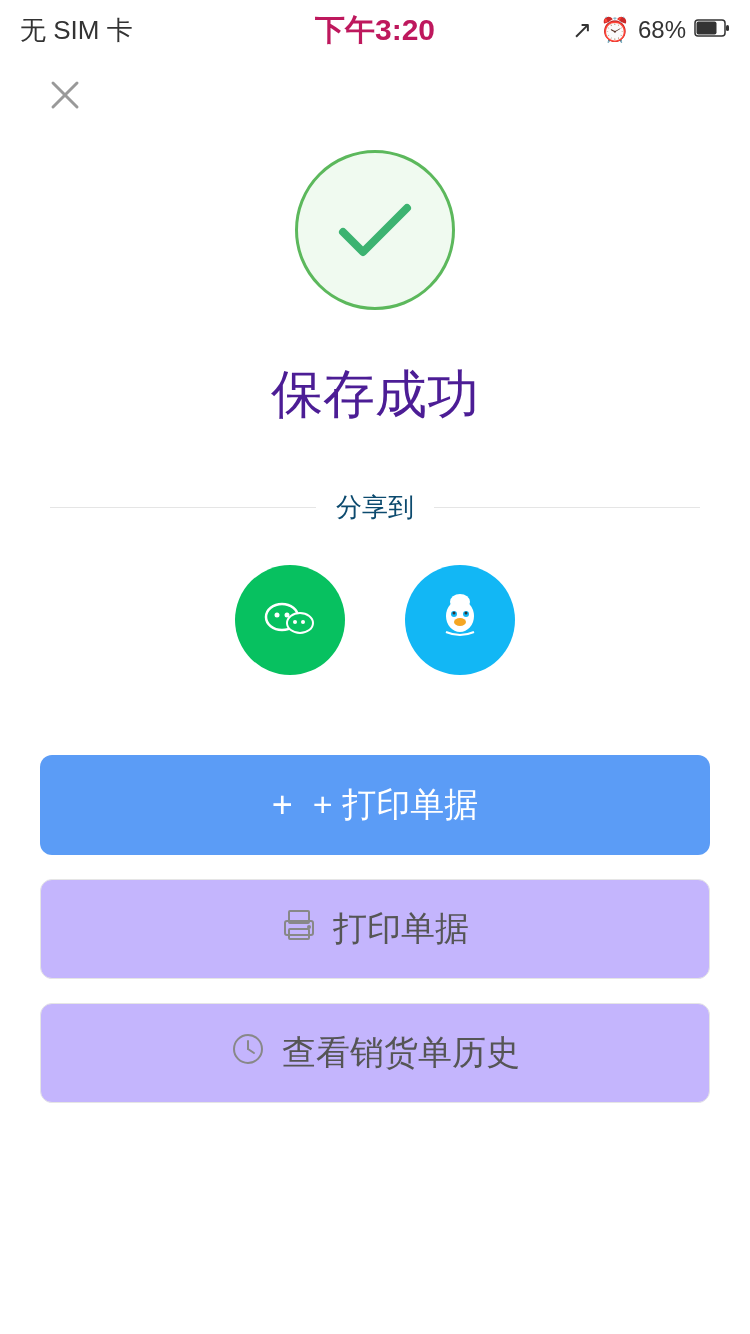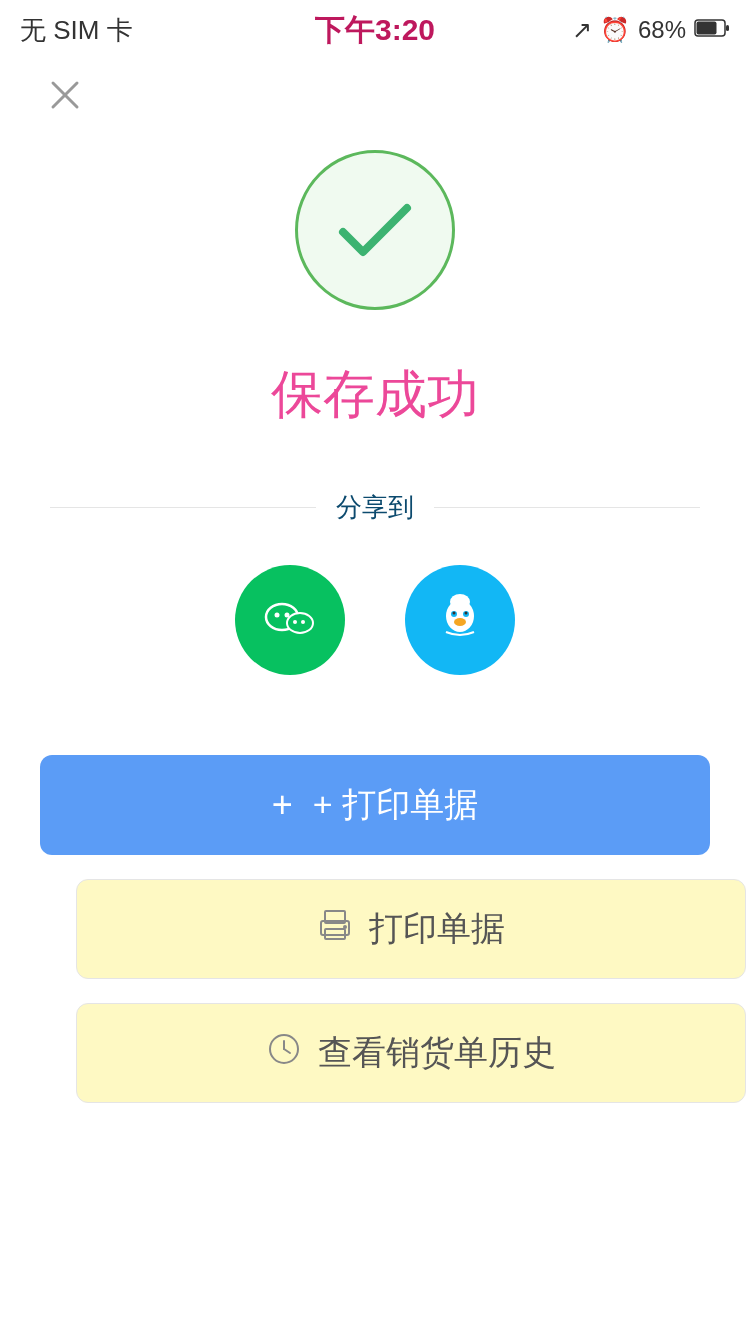--- a/index.html
+++ b/index.html
@@ -86,21 +86,21 @@
       margin-bottom: 50px;
     }
     .checkmark {
       width: 80px;
       height: 60px;
     }
 
     
     .success-title {
       font-size: 52px;
-      color: #ec4899;
+      color: #4c1d95;
       font-weight: 400;
       margin-bottom: 60px;
     }
 
     
     .share-divider {
       width: 100%;
       display: flex;
       align-items: center;
       padding: 0 50px;
@@ -159,31 +159,30 @@
       display: flex;
       align-items: center;
       justify-content: center;
       gap: 16px;
       cursor: pointer;
     }
 
     .btn-secondary {
       width: 100%;
       height: 100px;
-      background: #fef9c3;
+      background: #c4b5fd;
       border: 1px solid #e5e5e5;
       border-radius: 12px;
       font-size: 34px;
       color: #555;
       display: flex;
       align-items: center;
       justify-content: center;
       gap: 16px;
       cursor: pointer;
-      margin-left: 36px;
     }
   </style>
 </head>
 <body>
 
 <div class="status-bar">
   <div class="status-left">
     <span>无 SIM 卡</span>
     <span>
       <svg viewBox="0 0 24 18" fill="none" xmlns="http://www.w3.org/2000/svg">

